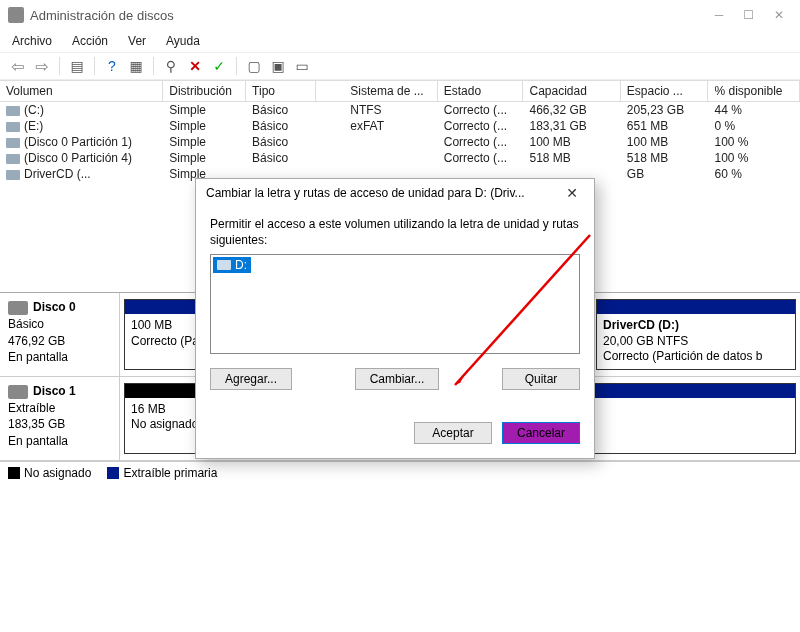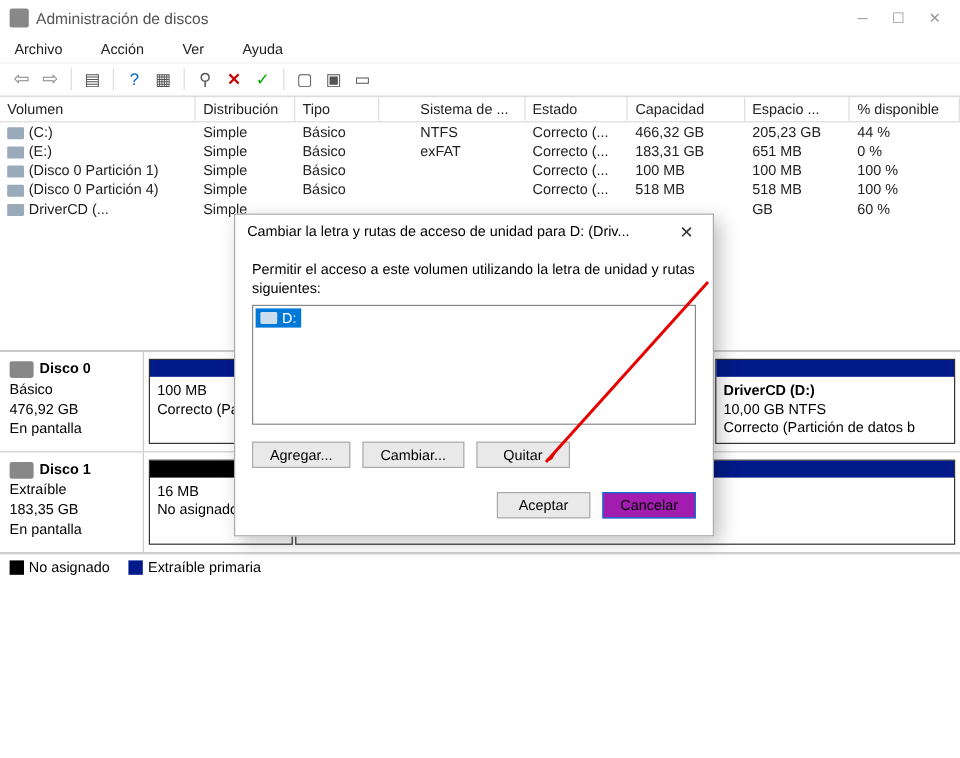--- a/index.html
+++ b/index.html
@@ -3,21 +3,21 @@
 <meta charset="utf-8">
 <style>
 * { box-sizing: border-box; margin: 0; padding: 0; font-family: "Segoe UI", Tahoma, sans-serif; font-size: 12px; }
 body { background: #fff; width: 800px; height: 632px; overflow: hidden; position: relative; }
 
 .titlebar { display: flex; align-items: center; height: 30px; padding: 0 8px; color: #666; }
 .titlebar .app-icon { width: 16px; height: 16px; background: #888; margin-right: 6px; border-radius: 2px; }
 .titlebar .title { flex: 1; font-size: 13px; color: #555; }
 .win-controls { display: flex; gap: 20px; margin-right: 8px; color: #999; font-size: 14px; }
 
-.menubar { display: flex; gap: 32px; padding: 4px 12px; font-size: 13px; color: #222; }
+.menubar { display: flex; gap: 20px; padding: 4px 12px; font-size: 13px; color: #222; }
 
 .toolbar { display: flex; align-items: center; gap: 4px; padding: 3px 8px; border-top: 1px solid #eee; border-bottom: 1px solid #eee; height: 28px; }
 .toolbar .sep { width: 1px; height: 18px; background: #ddd; margin: 0 3px; }
 .tbtn { width: 20px; height: 20px; display: flex; align-items: center; justify-content: center; font-size: 14px; color: #555; }
 .tbtn.back, .tbtn.fwd { color: #888; font-size: 16px; }
 .tbtn.red { color: #c00; font-weight: bold; }
 .tbtn.green { color: #0a0; }
 .tbtn.blue { color: #06c; }
 
 .table-header { display: flex; border-top: 1px solid #ddd; border-bottom: 1px solid #ddd; background: #fff; }
@@ -59,21 +59,21 @@
 
 .dialog { position: absolute; left: 195px; top: 178px; width: 400px; background: #fff; border: 1px solid #aaa; box-shadow: 5px 5px 15px rgba(0,0,0,0.25); }
 .dialog .dlg-title { display: flex; align-items: center; padding: 6px 10px; font-size: 13px; }
 .dialog .dlg-title span:first-child { flex: 1; overflow: hidden; white-space: nowrap; text-overflow: ellipsis; }
 .dialog .dlg-close { font-size: 14px; color: #333; padding: 0 6px; }
 .dialog .dlg-body { padding: 10px 14px 14px; font-size: 12px; }
 .dialog .instr { margin-bottom: 6px; line-height: 1.3; }
 .dialog .listbox { border: 1px solid #888; height: 100px; padding: 2px; background: #fff; margin-bottom: 14px; }
 .dialog .listbox .item { display: inline-flex; align-items: center; background: #0078d7; color: #fff; padding: 1px 4px; font-size: 12px; }
 .dialog .listbox .drive-icon { display: inline-block; width: 14px; height: 10px; background: #cde; margin-right: 4px; border-radius: 1px; }
-.dialog .btn-row { display: flex; gap: 10px; margin-bottom: 20px; }
+.dialog .btn-row { display: flex; gap: 10px; margin-bottom: 32px; justify-content: space-between; }
 .dialog .btn-row2 { display: flex; gap: 10px; justify-content: flex-end; }
 .dialog button { padding: 3px 14px; font-size: 12px; background: #e9e9e9; border: 1px solid #aaa; min-width: 78px; }
 .dialog button.primary { border: 1.5px solid #0078d7; background: #a21caf; }
 
 
 .arrow { position: absolute; left: 440px; top: 225px; width: 160px; height: 170px; pointer-events: none; }
 </style>
 </head>
 <body>
 
@@ -192,21 +192,21 @@
         <div class="plabel">
           <div>100 MB</div>
           <div>Correcto (Pa</div>
         </div>
       </div>
       <div style="flex:1"></div>
       <div class="part" style="width:200px">
         <div class="bar"></div>
         <div class="plabel">
           <div class="pname">DriverCD  (D:)</div>
-          <div>10,00 GB NTFS</div>
+          <div>20,00 GB NTFS</div>
           <div>Correcto (Partición de datos b</div>
         </div>
       </div>
     </div>
   </div>
 
   <div class="disk-row">
     <div class="disk-label">
       <div><span class="disk-icon"></span><span class="dname">Disco 1</span></div>
       <div>Extraíble</div>

